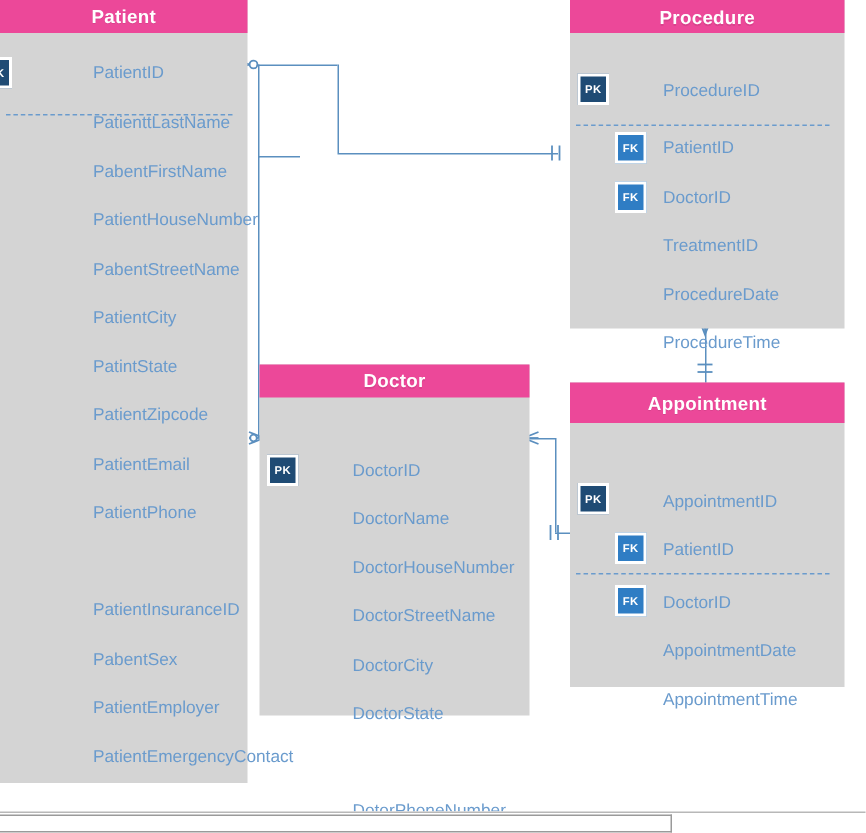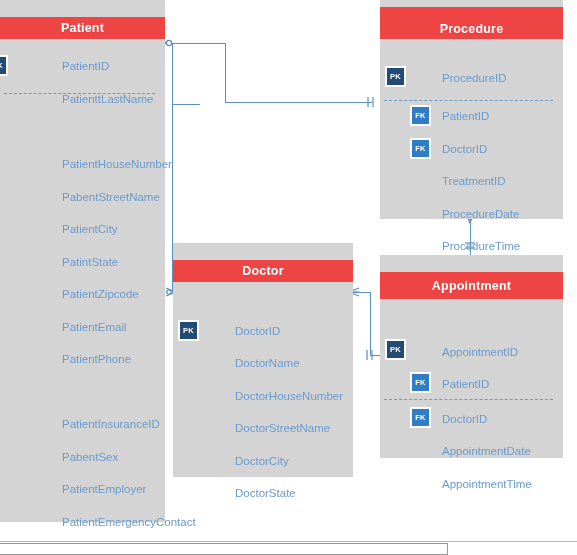--- a/index.html
+++ b/index.html
@@ -25,30 +25,29 @@
   }
 
   
   .entity {
     position: absolute;
     background: #d4d4d4;
     box-sizing: border-box;
   }
   .entity-header {
     height: 22px;
-    background: #ef4444;
+    background: #ec4899;
     color: #ffffff;
     font-size: 12.5px;
     font-weight: bold;
     display: flex;
     align-items: center;
     justify-content: center;
     letter-spacing: .2px;
     text-shadow: 0 1px 0 rgba(0,0,0,.08);
-    margin-top: 17px;
   }
   .entity-body {
     position: relative;
   }
 
   .attr {
     position: relative;
     height: 32.5px;
     display: flex;
     align-items: center;
@@ -193,20 +192,23 @@
     <div class="entity-body" style="height:500px;">
       <div class="sep" style="top:54px;"></div>
 
       <div class="attr" style="top:11px; position:absolute; left:0; right:0;">
         <span class="badge pk" style="left:-13px; top:5px;">PK</span>
         <span class="attr-label">PatientID</span>
       </div>
       <div class="attr" style="top:44px; position:absolute; left:0; right:0;">
         <span class="attr-label">PatienttLastName</span>
       </div>
+      <div class="attr" style="top:77px; position:absolute; left:0; right:0;">
+        <span class="attr-label">PabentFirstName</span>
+      </div>
       <div class="attr" style="top:109px; position:absolute; left:0; right:0;">
         <span class="attr-label">PatientHouseNumber</span>
       </div>
       <div class="attr" style="top:142px; position:absolute; left:0; right:0;padding-left:16px;">
         <span class="attr-label">PabentStreetName</span>
       </div>
       <div class="attr" style="top:174px; position:absolute; left:0; right:16px;">
         <span class="attr-label">PatientCity</span>
       </div>
       <div class="attr" style="top:207px; position:absolute; left:0; right:0;">

